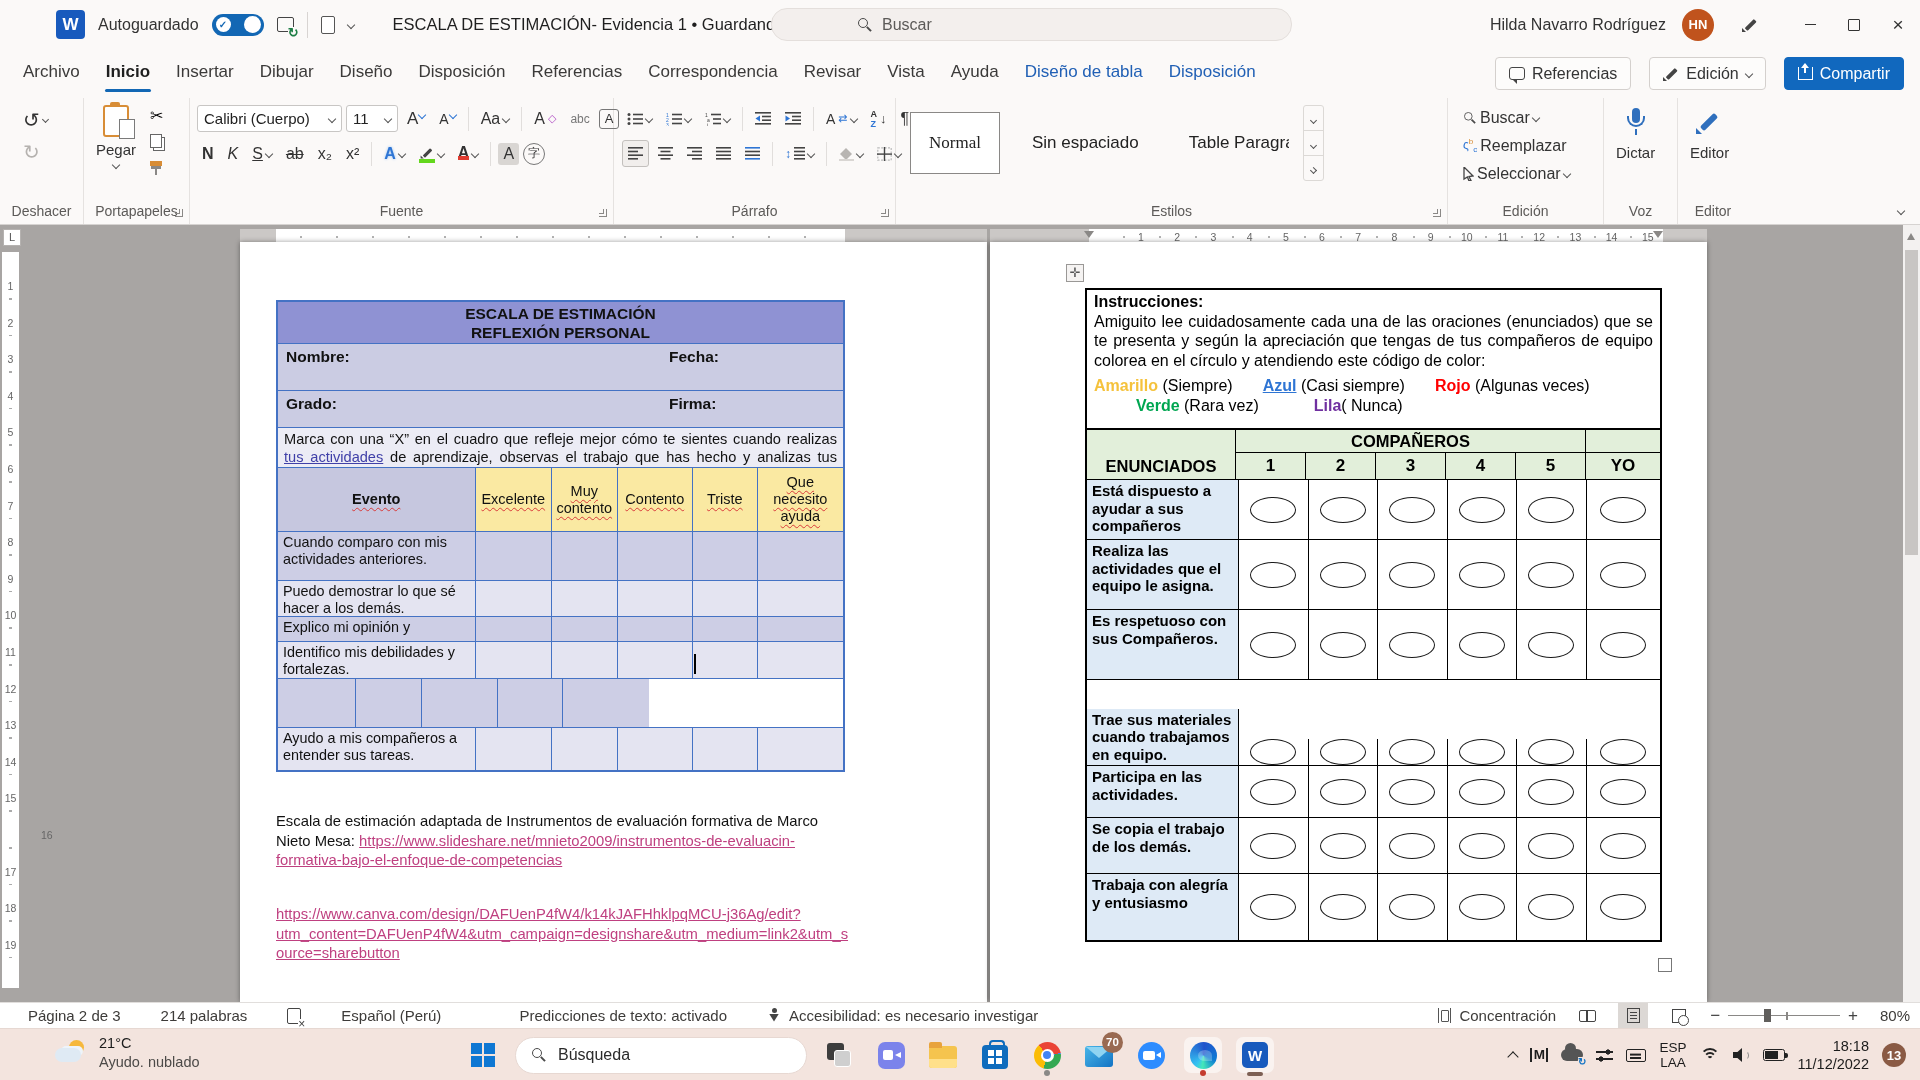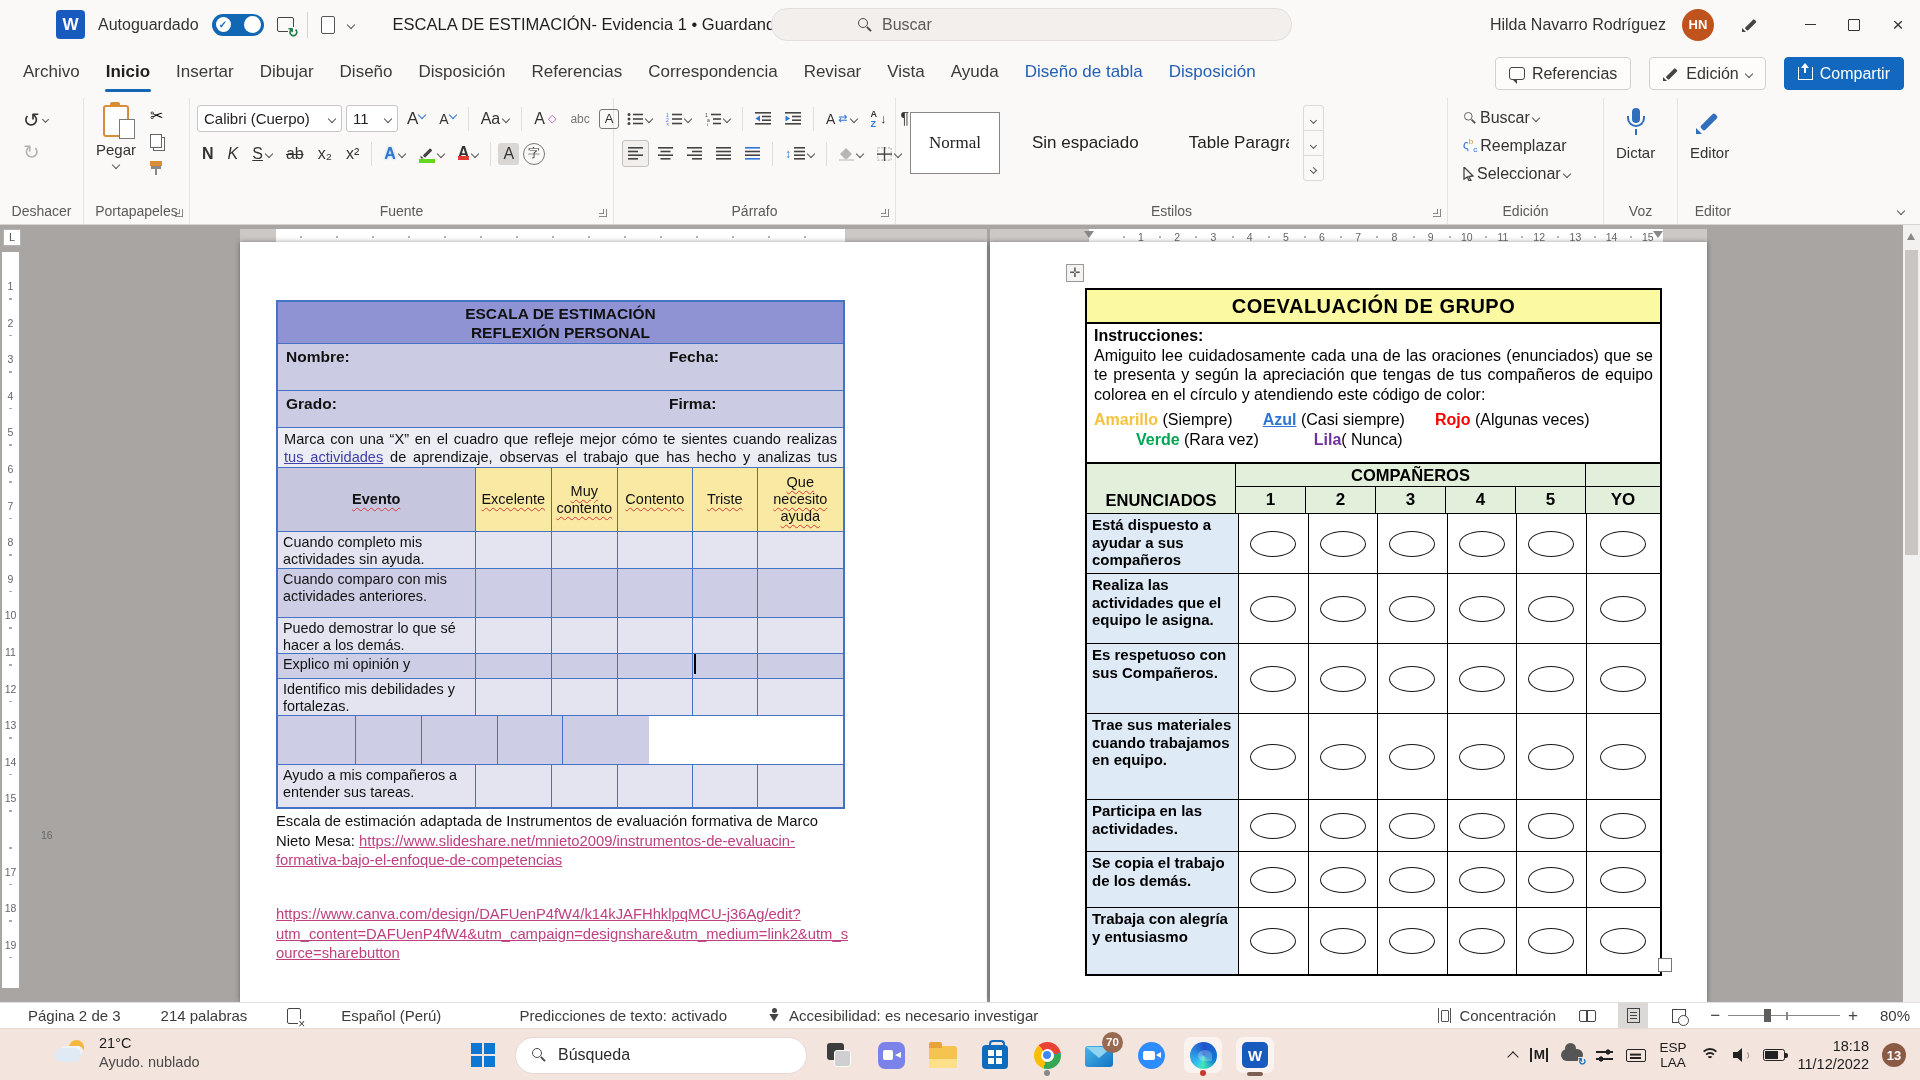--- a/index.html
+++ b/index.html
@@ -763,28 +763,20 @@
             <div class="lt-cell lt-hcell" style="width: 76px;">
               <span>Contento</span>
             </div>
             <div class="lt-cell lt-hcell" style="width: 65px;">
               <span>Triste</span>
             </div>
             <div class="lt-cell lt-hcell" style="width: 87px;">
               <span>Que necesito ayuda</span>
             </div>
           </div>
-          <div class="lt-row lt-drow light" style="height: 37px;">
-            <div class="lt-cell" style="width: 198px;">Cuando completo mis actividades sin ayuda.</div>
-            <div class="lt-cell" style="width: 77px;"></div>
-            <div class="lt-cell" style="width: 66px;"></div>
-            <div class="lt-cell" style="width: 76px;"></div>
-            <div class="lt-cell" style="width: 65px;"></div>
-            <div class="lt-cell" style="width: 87px;"></div>
-          </div>
           <div class="lt-row lt-drow dark" style="height: 49px;">
             <div class="lt-cell" style="width: 198px;">Cuando comparo con mis actividades anteriores.</div>
             <div class="lt-cell" style="width: 77px;"></div>
             <div class="lt-cell" style="width: 66px;"></div>
             <div class="lt-cell" style="width: 76px;"></div>
             <div class="lt-cell" style="width: 65px;"></div>
             <div class="lt-cell" style="width: 87px;"></div>
           </div>
           <div class="lt-row lt-drow light" style="height: 36px;">
             <div class="lt-cell" style="width: 198px;">Puedo demostrar lo que sé hacer a los demás.</div>
@@ -831,21 +823,20 @@
         <span>Escala de estimación adaptada de Instrumentos de evaluación formativa de Marco Nieto Mesa: </span><span class="plink">https://www.slideshare.net/mnieto2009/instrumentos-de-evaluacin-formativa-bajo-el-enfoque-de-competencias</span>
       </div>
       <div class="footnote" style="top:663px;">
         <span class="plink">https://www.canva.com/design/DAFUenP4fW4/k14kJAFHhklpqMCU-j36Ag/edit?utm_content=DAFUenP4fW4&amp;utm_campaign=designshare&amp;utm_medium=link2&amp;utm_source=sharebutton</span>
       </div>
     </div>
 
     <div class="page" id="pageR">
       <div class="movehandle">✛</div>
       <div id="coeval">
-          <div class="rt-title">COEVALUACIÓN DE GRUPO</div>
           <div class="rt-instr">
             <div class="ilabel">Instrucciones:</div>
             <div class="ibody">Amiguito lee cuidadosamente cada una de las oraciones (enunciados) que se te presenta y según la apreciación que tengas de tus compañeros de equipo colorea en el círculo y atendiendo este código de color:</div>
             <div class="keyline1">
               <span><span class="kw" style="color: rgb(245, 194, 60);">Amarillo</span><span> (Siempre)</span></span>
               <span><span class="kw" style="color: rgb(46, 117, 212); text-decoration: underline;">Azul</span><span> (Casi  siempre)</span></span>
               <span><span class="kw" style="color: rgb(255, 0, 0);">Rojo</span><span> (Algunas veces)</span></span>
             </div>
             <div class="keyline2">
               <span><span class="kw" style="color: rgb(0, 166, 81);">Verde</span><span> (Rara vez)</span></span>
@@ -925,21 +916,21 @@
             <div class="rt-cell" style="width: 70px;">
               <div class="oval"></div>
             </div>
             <div class="rt-cell" style="width: 70px;">
               <div class="oval"></div>
             </div>
             <div class="rt-cell" style="width: 74px;">
               <div class="oval"></div>
             </div>
           </div>
-          <div class="rt-row" style="height: 86px;">
+          <div class="rt-row" style="height: 86px; align-items: flex-end;">
             <div class="rt-label">Trae sus materiales cuando trabajamos en equipo.</div>
             <div class="rt-cell" style="width: 70px;">
               <div class="oval"></div>
             </div>
             <div class="rt-cell" style="width: 70px;">
               <div class="oval"></div>
             </div>
             <div class="rt-cell" style="width: 70px;">
               <div class="oval"></div>
             </div>

